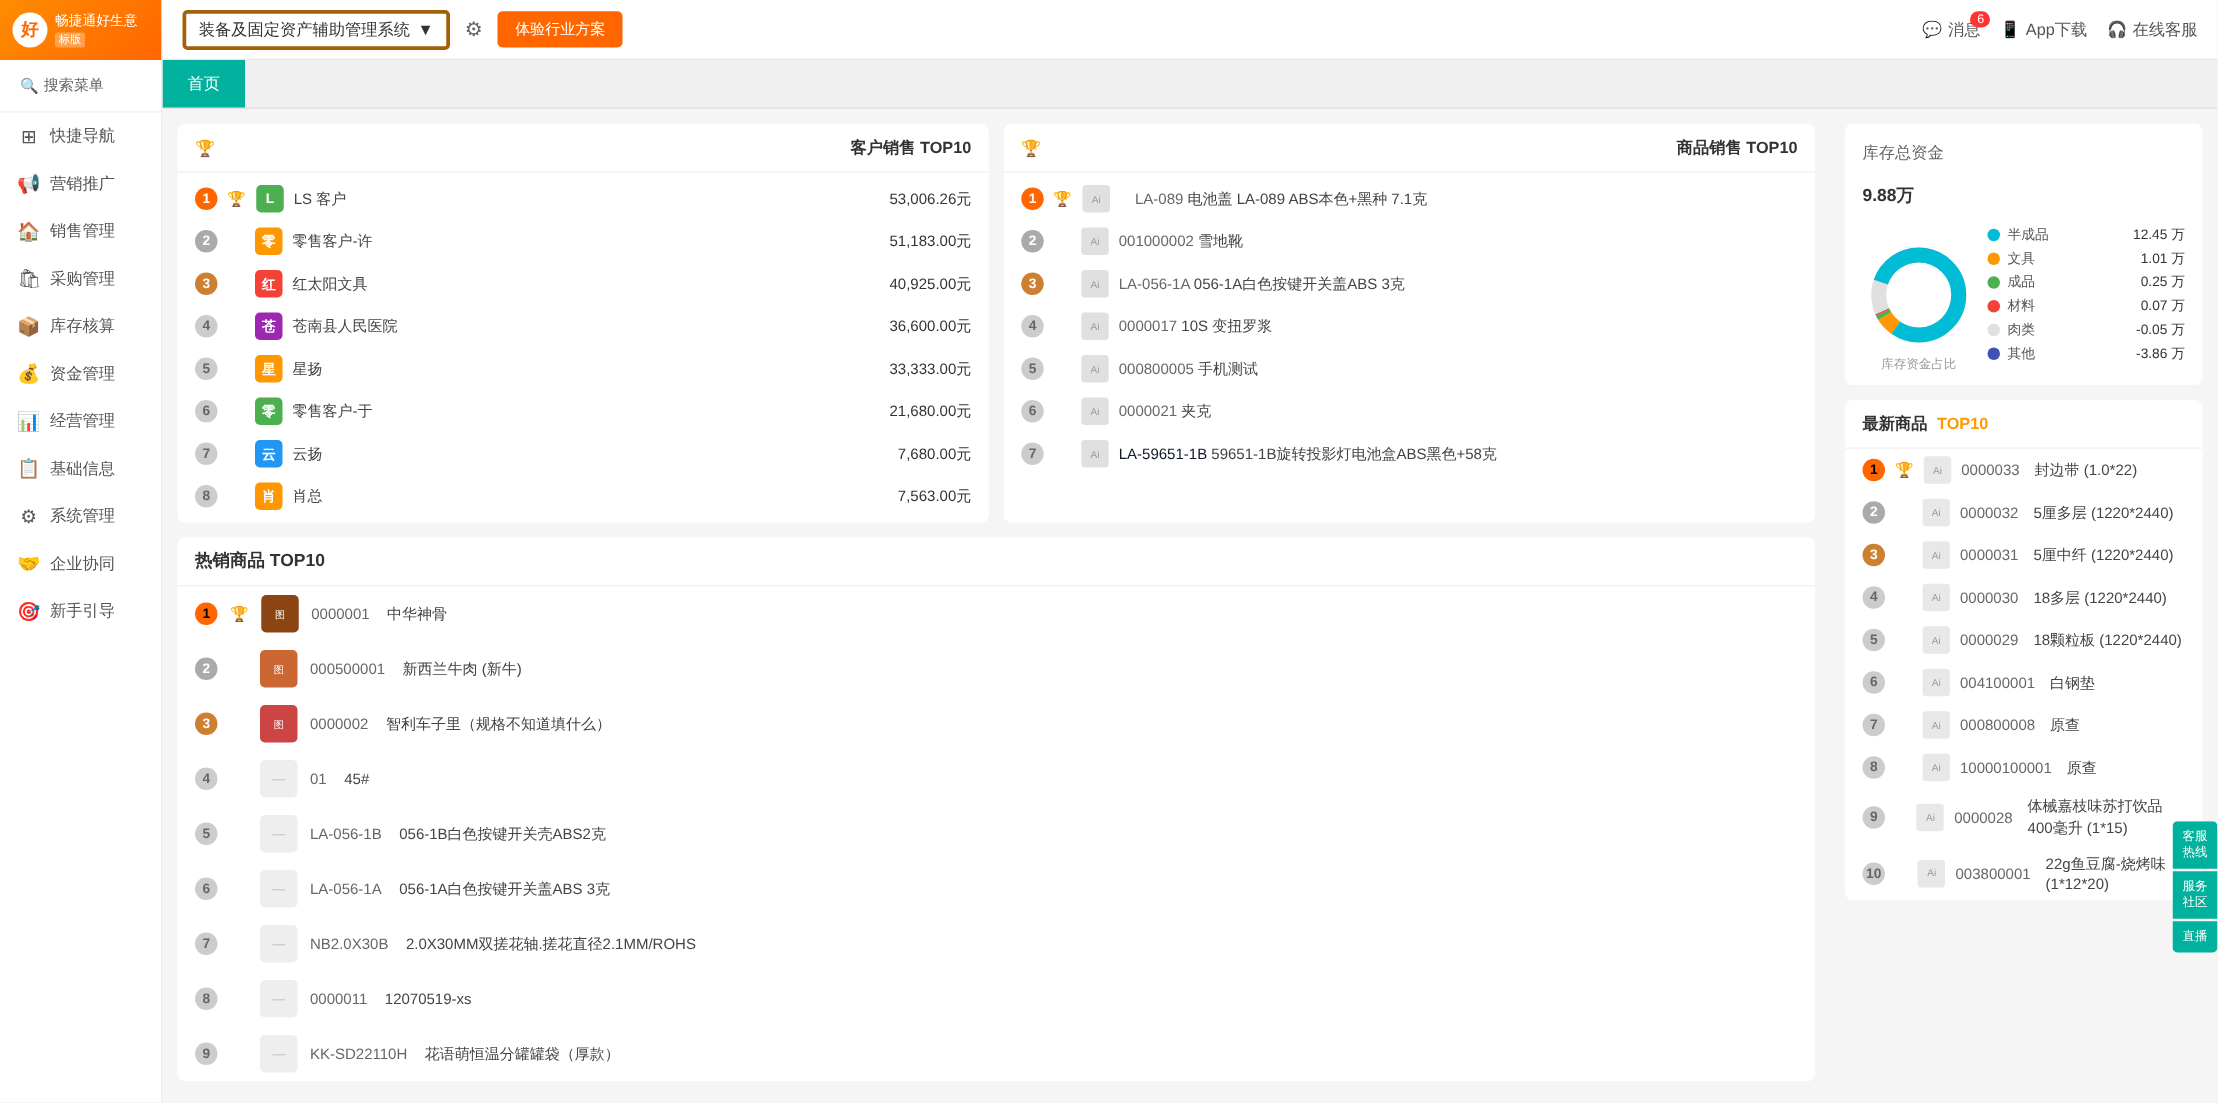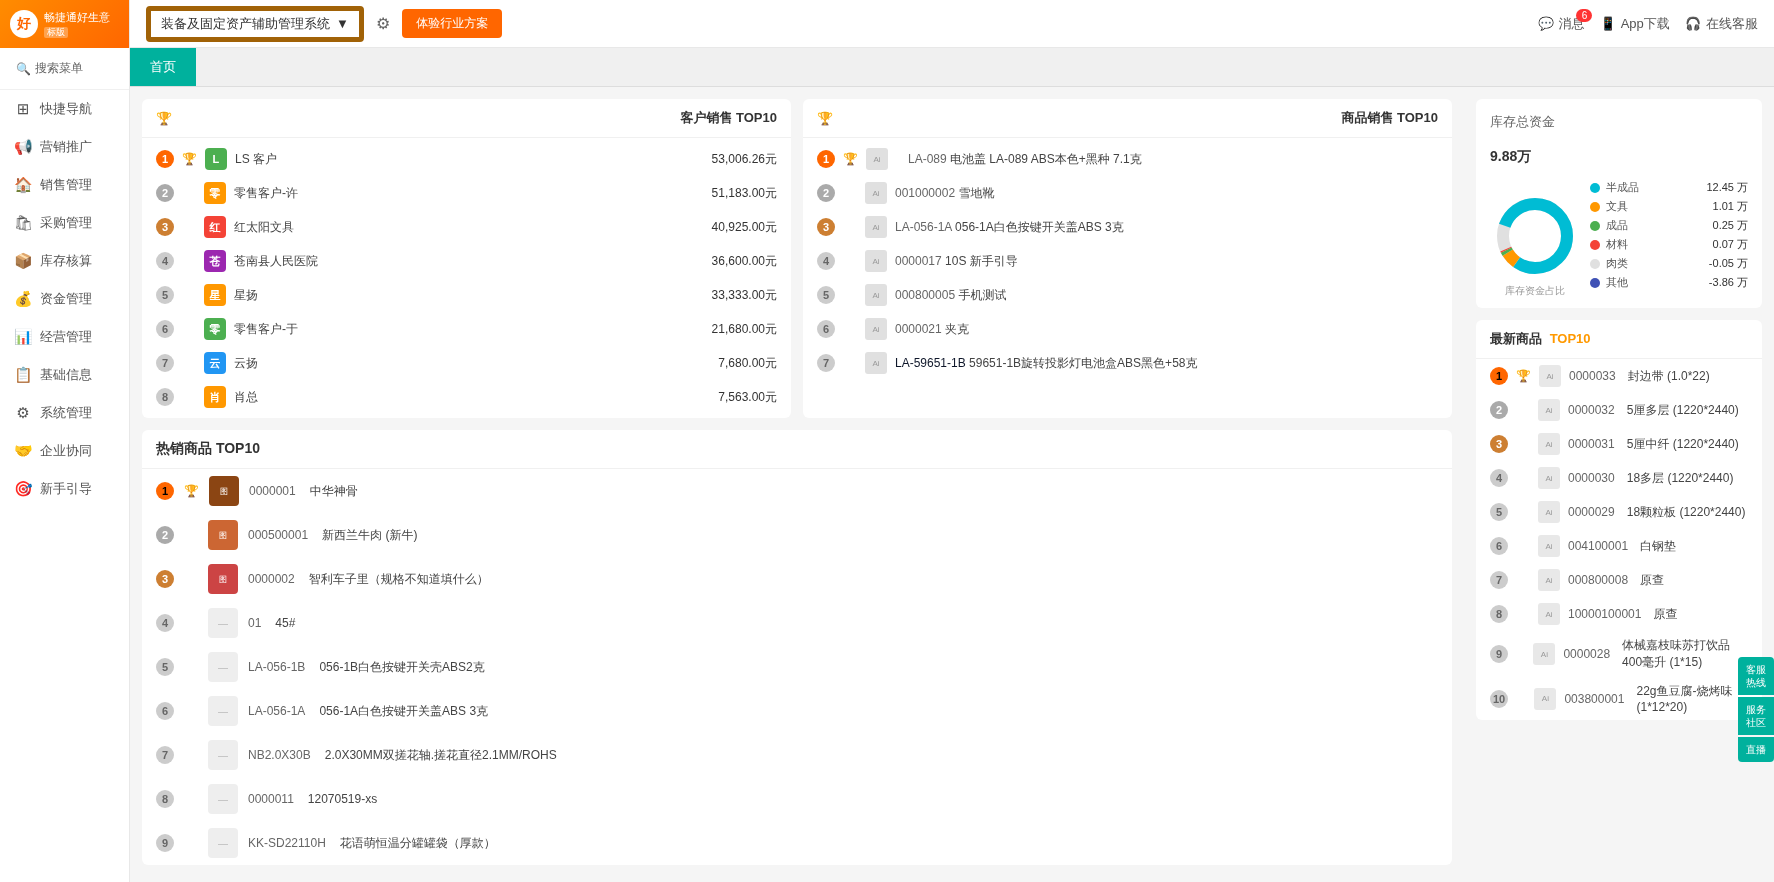--- a/index.html
+++ b/index.html
@@ -81,21 +81,21 @@
       padding: 0 16px;
       gap: 12px;
     }
     .topbar-system-select {
       display: flex;
       align-items: center;
       gap: 6px;
       font-size: 13px;
       color: #333;
       cursor: pointer;
-      border: 5px solid #a16207;
+      border: 3px solid #a16207;
       border-radius: 4px;
       padding: 4px 10px;
     }
     .topbar-gear {
       color: #666;
       font-size: 16px;
       cursor: pointer;
     }
     .topbar-trial-btn {
       background: #ff6600;
@@ -598,21 +598,21 @@
             <div class="rank-item">
               <span class="rank-num" style="background:#cd7f32;color:#fff;">3</span>
               <span style="width:14px;display:inline-block;"></span>
               <span class="latest-icon" style="font-size:8px;background:#e0e0e0;">Ai</span>
               <span class="rank-name"><span style="color:#666;">LA-056-1A</span> <span>056-1A白色按键开关盖ABS 3克</span></span>
             </div>
             <div class="rank-item">
               <span class="rank-num rank-other">4</span>
               <span style="width:14px;display:inline-block;"></span>
               <span class="latest-icon" style="font-size:8px;background:#e0e0e0;">Ai</span>
-              <span class="rank-name"><span style="color:#666;">0000017</span> <span>10S 新手引导</span></span>
+              <span class="rank-name"><span style="color:#666;">0000017</span> <span>10S 变扭罗浆</span></span>
             </div>
             <div class="rank-item">
               <span class="rank-num rank-other">5</span>
               <span style="width:14px;display:inline-block;"></span>
               <span class="latest-icon" style="font-size:8px;background:#e0e0e0;">Ai</span>
               <span class="rank-name"><span style="color:#666;">000800005</span> <span>手机测试</span></span>
             </div>
             <div class="rank-item">
               <span class="rank-num rank-other">6</span>
               <span style="width:14px;display:inline-block;"></span>

